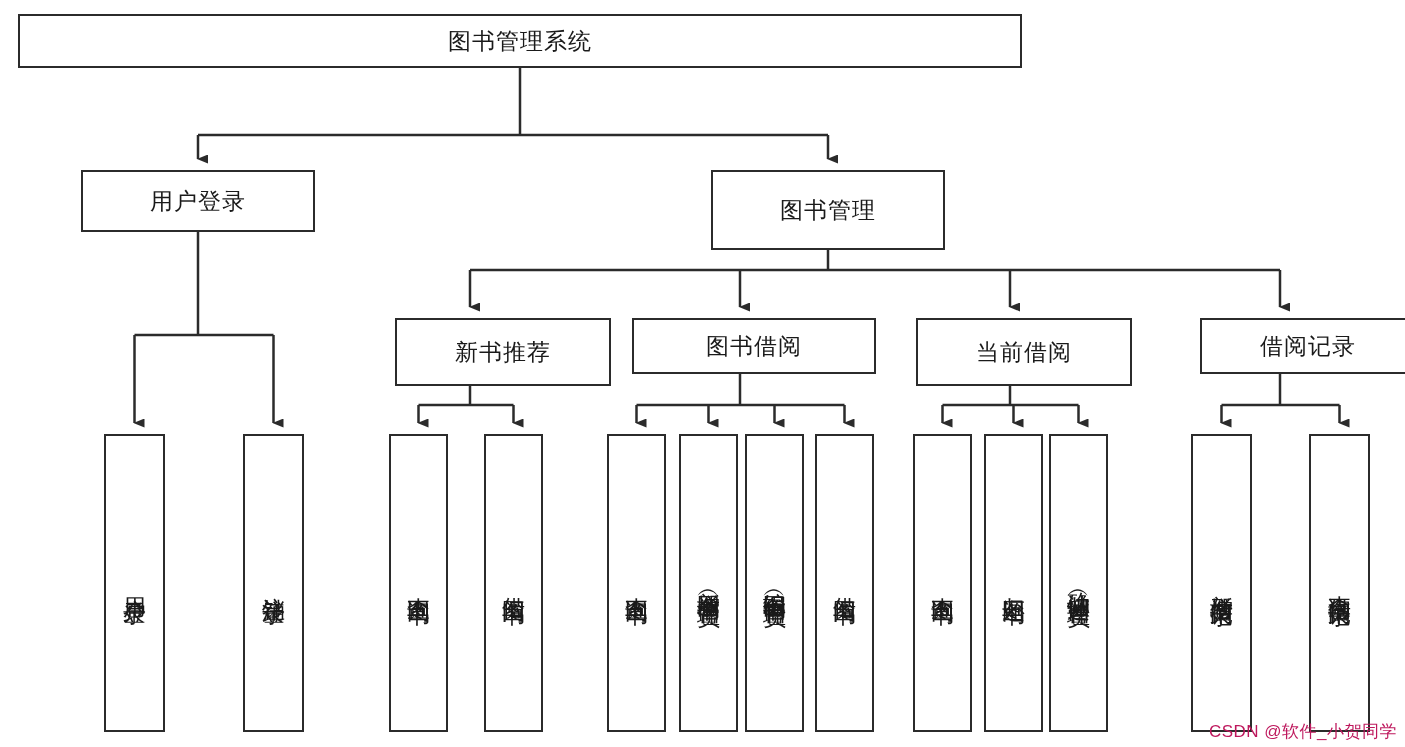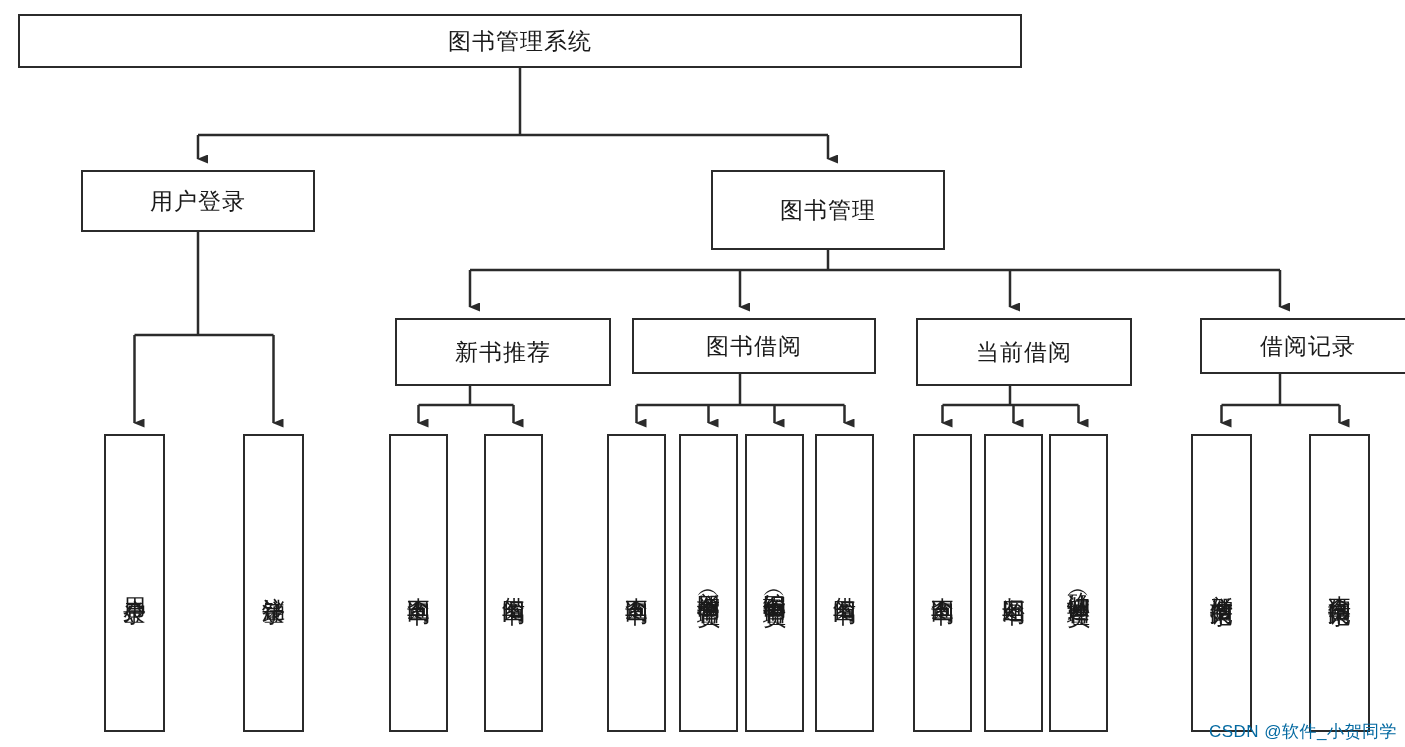--- a/index.html
+++ b/index.html
@@ -59,21 +59,21 @@
     white-space: normal;
   }
   .node .label {
     display: block;
   }
   .watermark {
     position: absolute;
     right: 8px;
     bottom: 4px;
     font-size: 17px;
-    color: #0369a1;
+    color: #be185d;
     letter-spacing: 0.5px;
     z-index: 5;
     white-space: nowrap;
   }
 </style>
 </head>
 <body>
 
 <div id="canvas">
   <svg id="edges" viewBox="0 0 1405 747">

